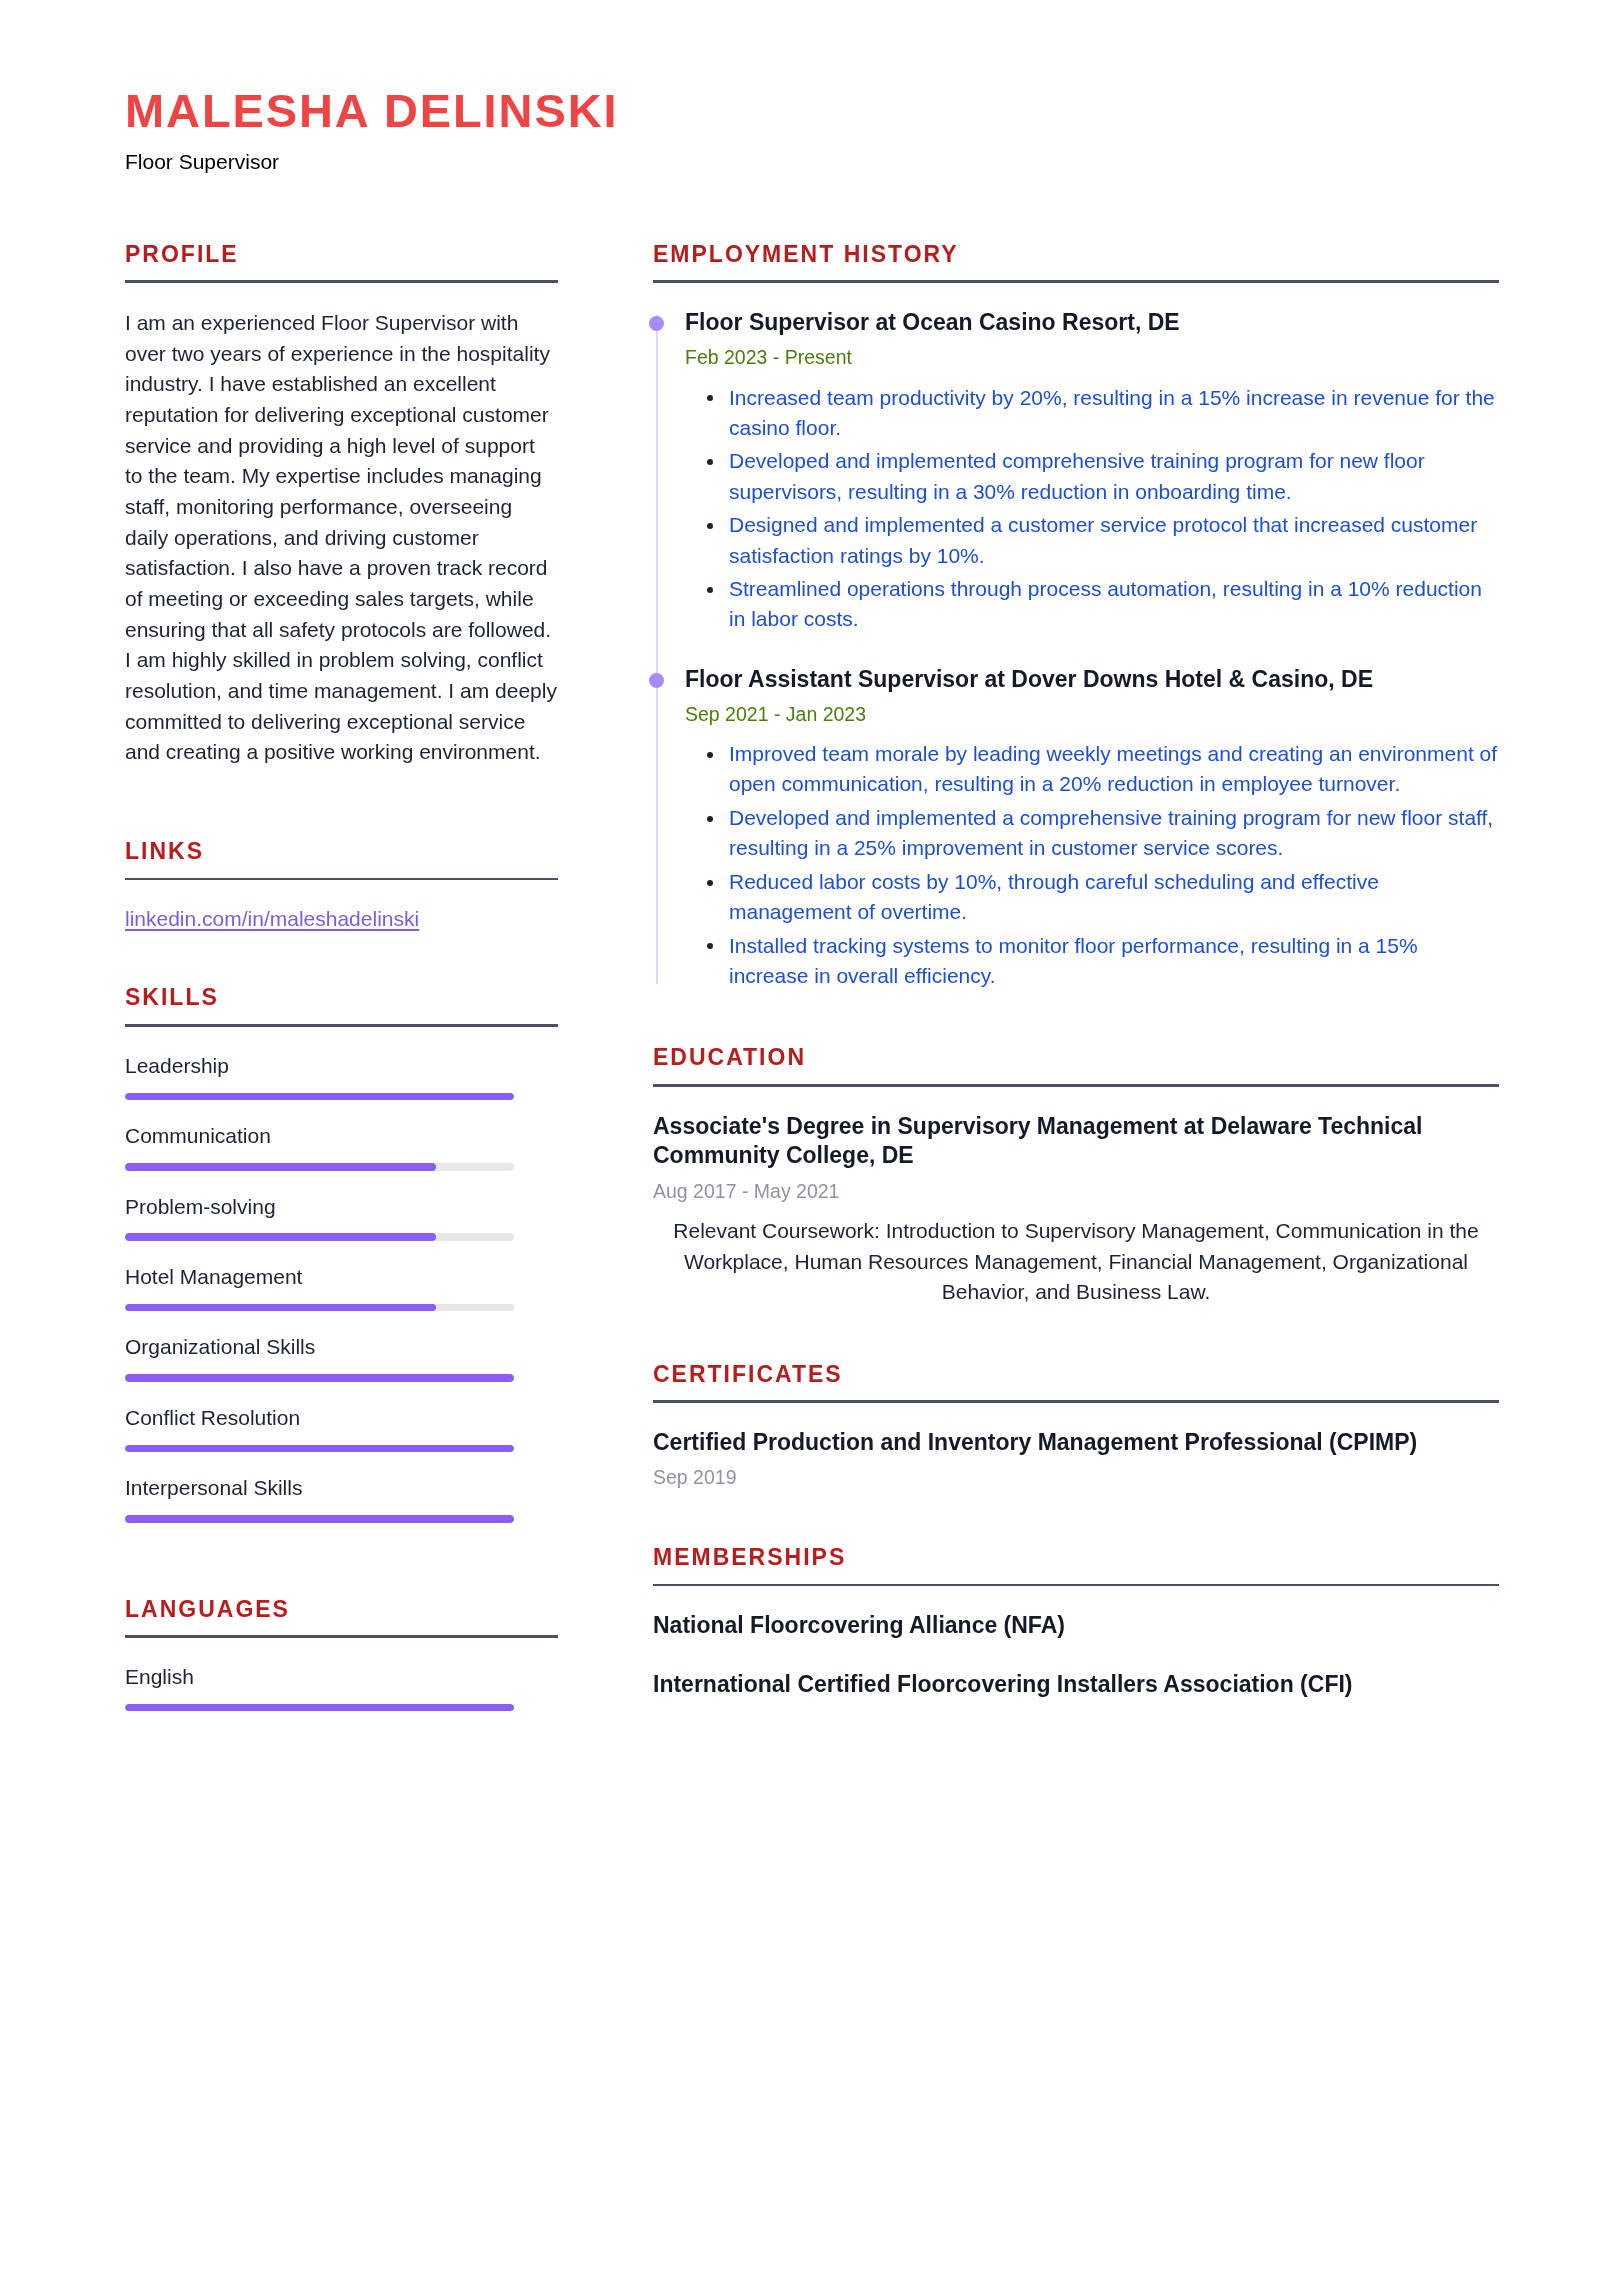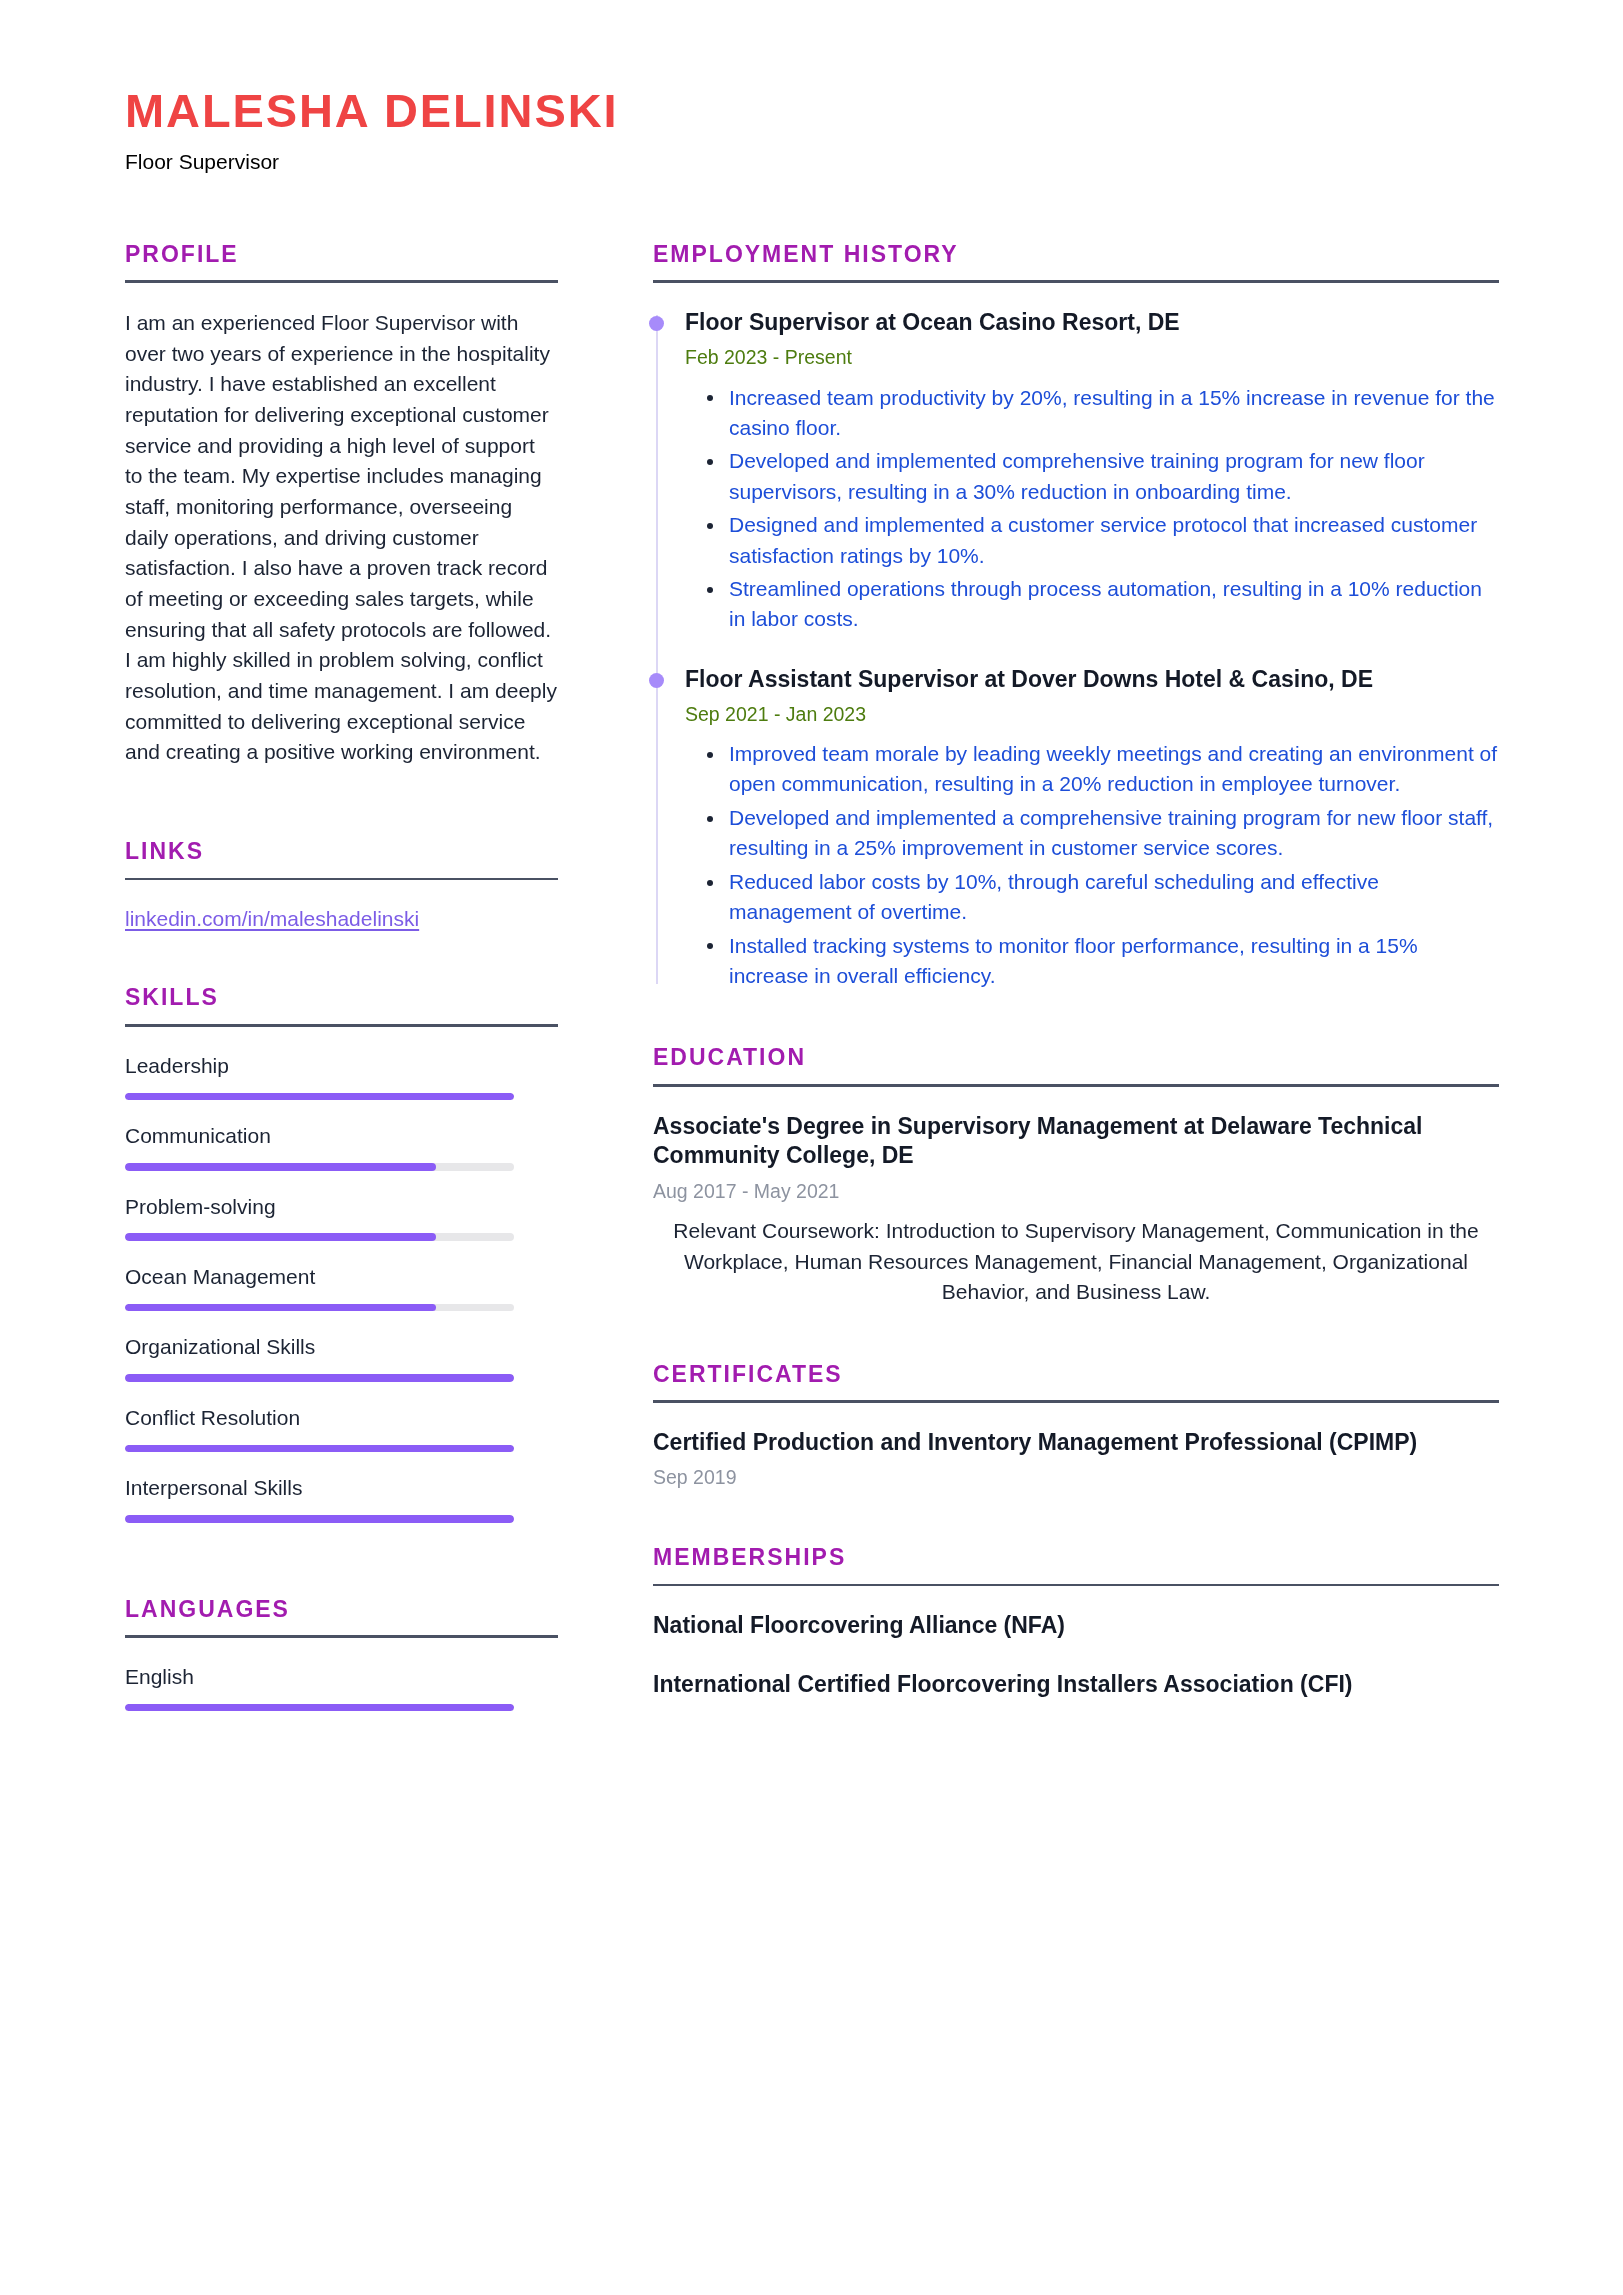--- a/index.html
+++ b/index.html
@@ -95,21 +95,21 @@
   .col-left  { width: 433px; flex: 0 0 433px; }
   .col-gap   { width: 95px; flex: 0 0 95px; }
   .col-right { flex: 1 1 auto; }
 
   
   .section { margin-bottom: 0; }
   .section-title {
     font-size: 23px;
     font-weight: 700;
     letter-spacing: 2px;
-    color: #a21caf;
+    color: #b91c1c;
     line-height: 1.1;
     margin: 0 0 13.5px 0;
   }
   .rule {
     height: 2.5px;
     background: #4a5163;
     width: 100%;
     margin-bottom: 25px;
   }
 
@@ -296,21 +296,21 @@
         </div>
 
         <div class="skill-row">
           <div class="skill-label">Problem-solving</div>
           <div class="skill-track">
             <div class="skill-fill" style="width: 80%;"></div>
           </div>
         </div>
 
         <div class="skill-row">
-          <div class="skill-label">Ocean Management</div>
+          <div class="skill-label">Hotel Management</div>
           <div class="skill-track">
             <div class="skill-fill" style="width: 80%;"></div>
           </div>
         </div>
 
         <div class="skill-row">
           <div class="skill-label">Organizational Skills</div>
           <div class="skill-track">
             <div class="skill-fill" style="width: 100%;"></div>
           </div>

